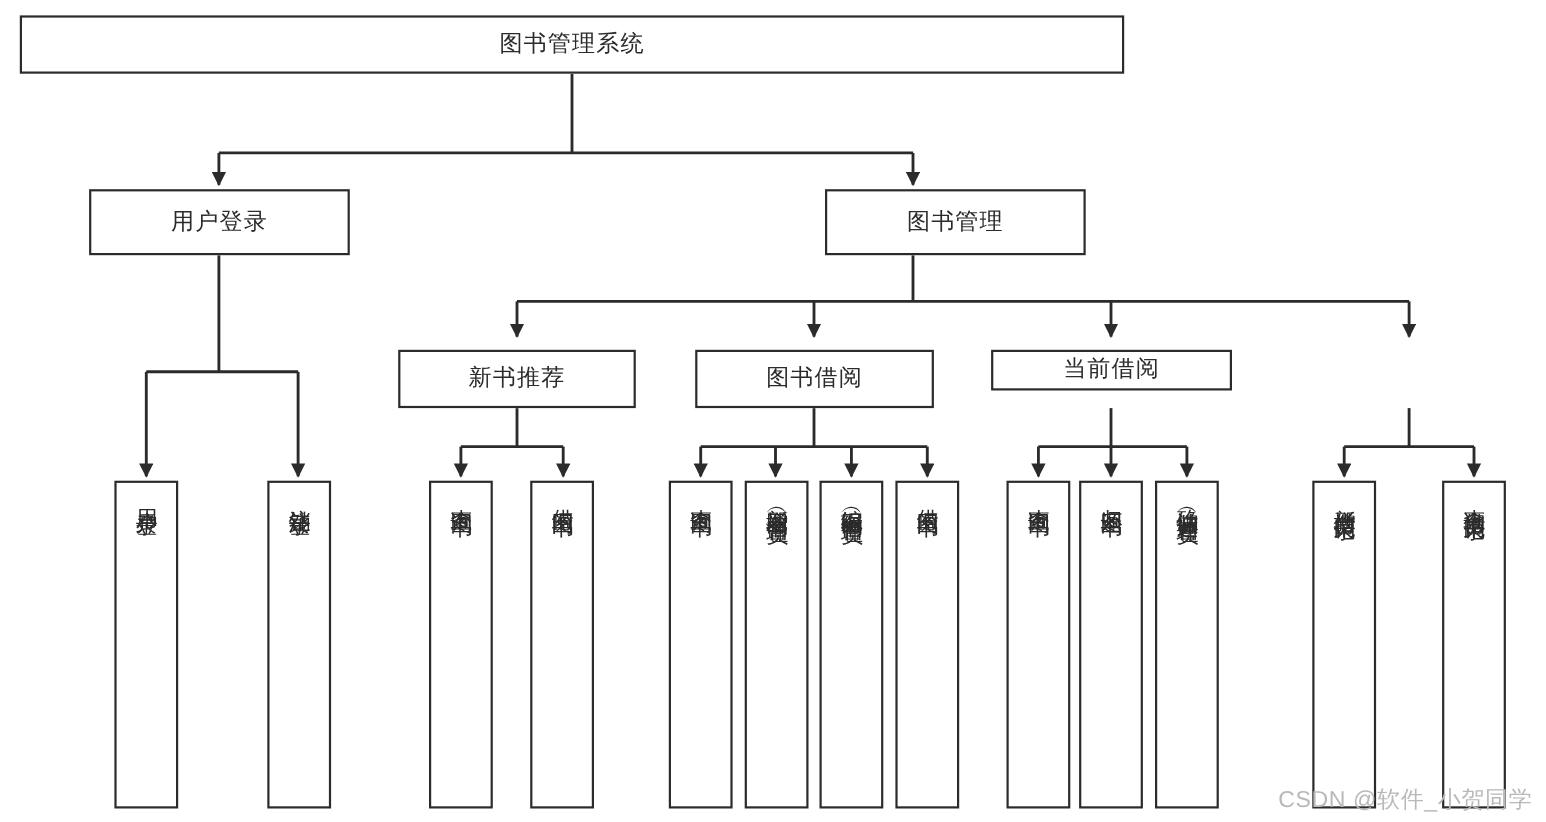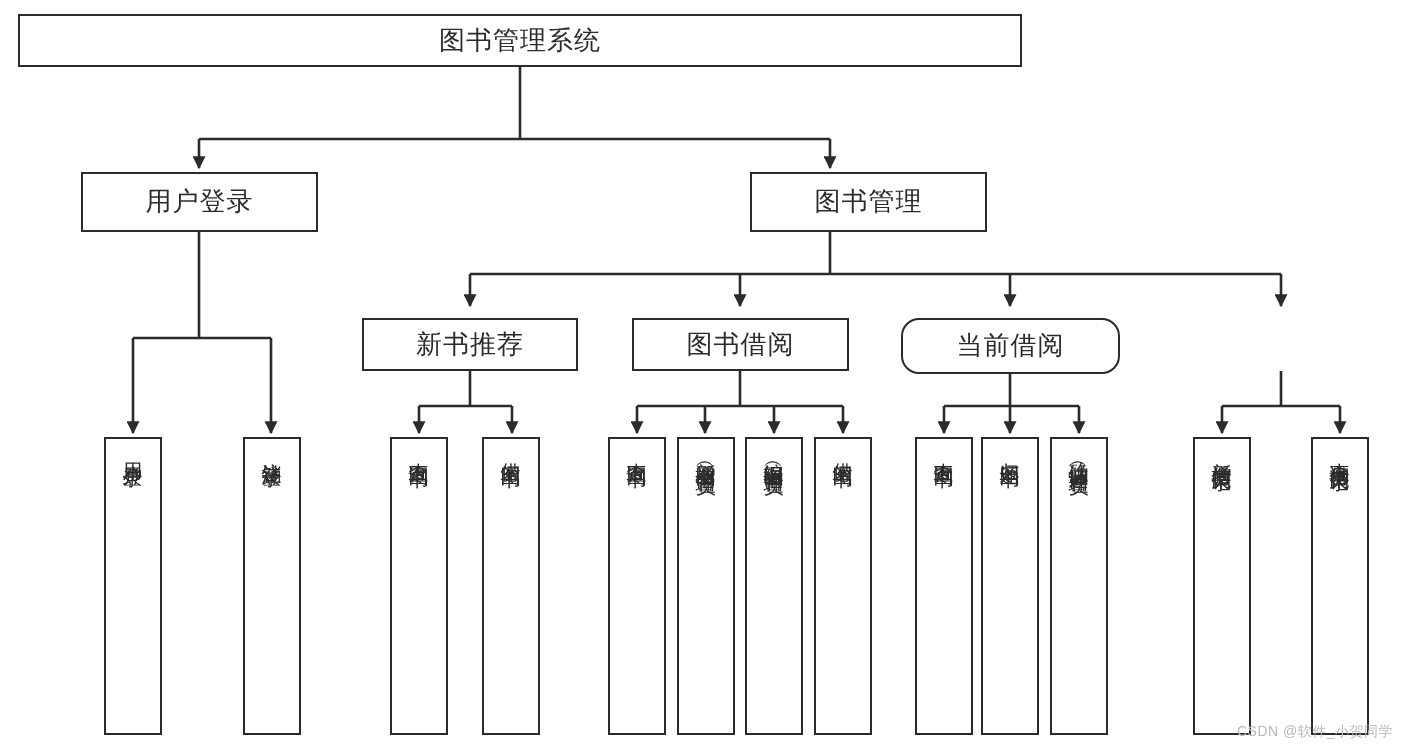--- a/index.html
+++ b/index.html
@@ -31,21 +31,21 @@
     position: absolute;
     box-sizing: border-box;
     border: 2px solid #2b2b2b;
     background: #ffffff;
     display: flex;
     align-items: center;
     justify-content: center;
     color: #2b2b2b;
   }
   .node-label {
-    font-size: 26px;
+    font-size: 21px;
     line-height: 1.15;
     letter-spacing: 1px;
     white-space: nowrap;
     color: #2b2b2b;
   }
   .node.horizontal .node-label {
     writing-mode: horizontal-tb;
   }
   .node.vertical {
     align-items: flex-start;
@@ -56,21 +56,21 @@
     text-orientation: upright;
     font-size: 20px;
     letter-spacing: 2px;
     line-height: 1.1;
     white-space: nowrap;
   }
   #watermark {
     position: absolute;
     right: 12px;
     bottom: 6px;
-    font-size: 14px;
+    font-size: 21px;
     color: #b9b9b9;
     letter-spacing: 0.5px;
     white-space: nowrap;
     user-select: none;
     text-align: center;
   }
 </style>
 </head>
 <body>
 
@@ -140,21 +140,21 @@
   </div>
 
   <div class="node horizontal" style="left:362px; top:318px; width:216px; height:53px;">
     <span class="node-label">新书推荐</span>
   </div>
 
   <div class="node horizontal" style="left:632px; top:318px; width:217px; height:53px;">
     <span class="node-label">图书借阅</span>
   </div>
 
-  <div class="node horizontal" style="left:901px; top:318px; width:219px; height:56px;border-radius:18px;">
+  <div class="node horizontal" style="left:901px; top:318px; width:219px; height:37px;">
     <span class="node-label">当前借阅</span>
   </div>
 
 
   <div class="node vertical" style="left:104px; top:437px; width:58px; height:298px;">
     <span class="node-label">用户登录</span>
   </div>
 
   <div class="node vertical" style="left:243px; top:437px; width:58px; height:298px;">
     <span class="node-label">注销登录</span>

